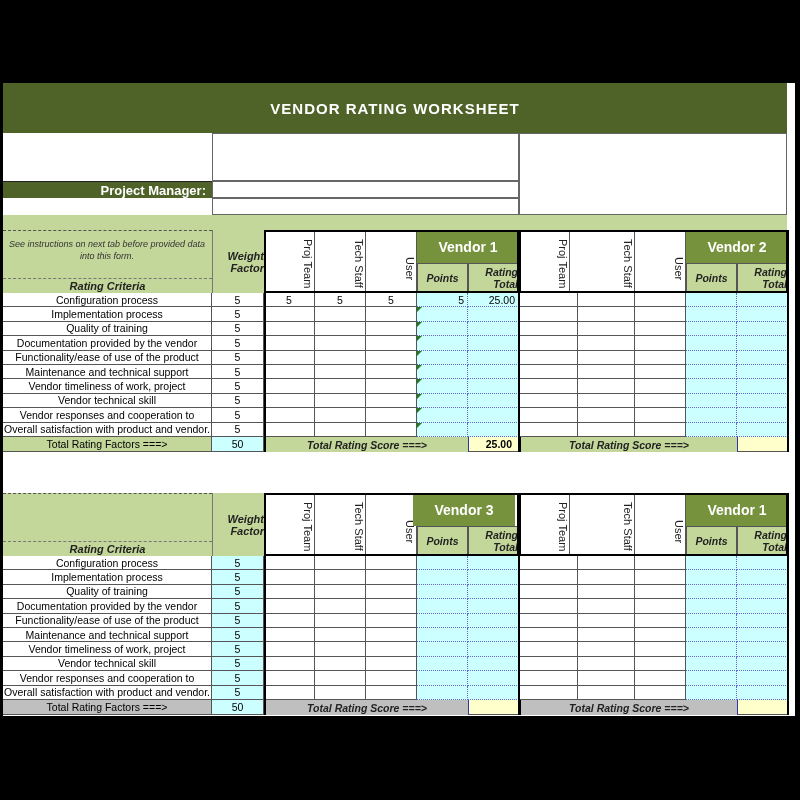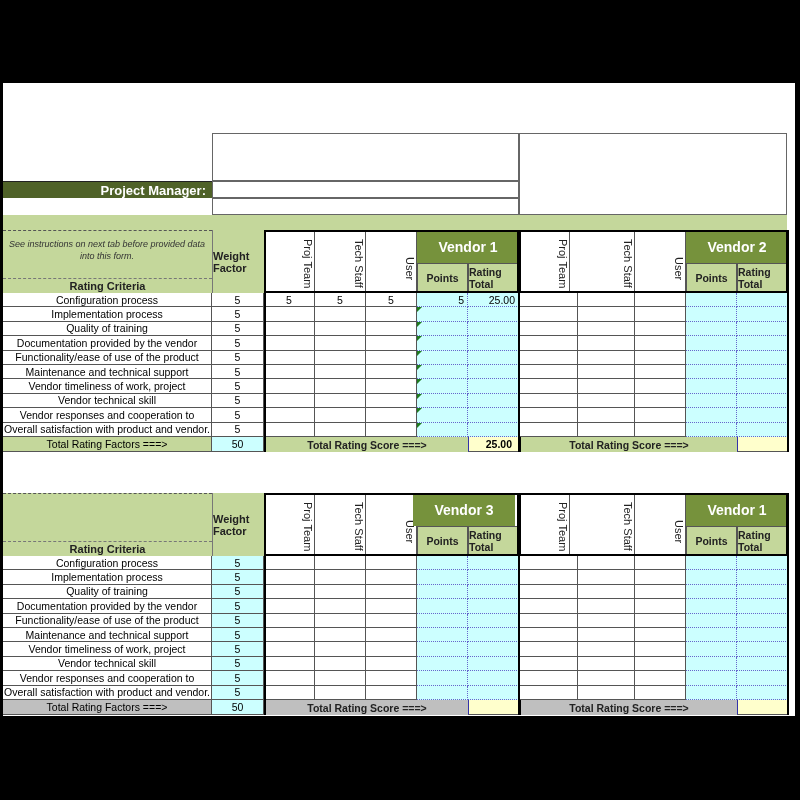--- a/index.html
+++ b/index.html
@@ -9,31 +9,32 @@
   .dark{background:#4f6228;}
   .olive{background:#6b8e2e;background:#76923c;}
   .lgreen{background:#c4d79b;}
   .cyan{background:#ccffff;}
   .yellow{background:#ffffcc;}
   .grey{background:#bfbfbf;}
   .white{background:#fff;}
   .title{color:#fff;font-weight:bold;font-size:15px;letter-spacing:1px;display:flex;align-items:center;justify-content:center;}
   .lbl{color:#fff;font-weight:bold;font-size:13px;text-align:right;padding-right:6px;display:flex;align-items:center;justify-content:flex-end;}
   .cell{font-size:10.5px;color:#000;display:flex;align-items:center;justify-content:center;white-space:nowrap;overflow:hidden;border-right:1px solid #555;border-bottom:1px solid #555;}
-  .hdr{font-size:11px;font-weight:bold;color:#222;display:flex;align-items:center;justify-content:center;text-align:left;line-height:12px;}
+  .hdr{font-size:11px;font-weight:bold;color:#222;display:flex;align-items:center;justify-content:center;text-align:right;line-height:12px;font-style:italic;}
   .vhdr{font-size:11px;color:#222;writing-mode:vertical-rl;display:flex;align-items:flex-start;justify-content:center;padding-top:4px;border-right:1px solid #555;}
   .vend{color:#fff;font-weight:bold;font-size:14px;display:flex;align-items:center;justify-content:center;}
   .tri{position:absolute;width:0;height:0;border-top:5px solid #1e7b1e;border-right:5px solid transparent;left:0;top:0;}
   .thickbox{border:2px solid #000;}
 </style>
 </head>
 <body>
 
 <div class="sheet">
 
+  <div class="abs dark title" style="left:0;top:0;width:784px;height:50px;">VENDOR  RATING  WORKSHEET</div>
 
   <div class="abs white" style="left:209px;top:50px;width:307px;height:48px;border:1px solid #666;"></div>
   <div class="abs white" style="left:516px;top:50px;width:268px;height:82px;border:1px solid #666;"></div>
   <div class="abs dark lbl" style="left:0;top:98px;width:209px;height:17px;border-top:1px solid #222;">Project Manager:</div>
   <div class="abs white" style="left:209px;top:98px;width:307px;height:17px;border:1px solid #666;"></div>
   <div class="abs white" style="left:209px;top:115px;width:307px;height:17px;border:1px solid #666;"></div>
   <div class="abs lgreen" style="left:0;top:132px;width:784px;height:15px;"></div>
 
   <div id="tables">
       <div class="abs lgreen hdr" style="left:0;top:147px;width:209px;height:63px;border-top:1px dashed #555;"></div>

